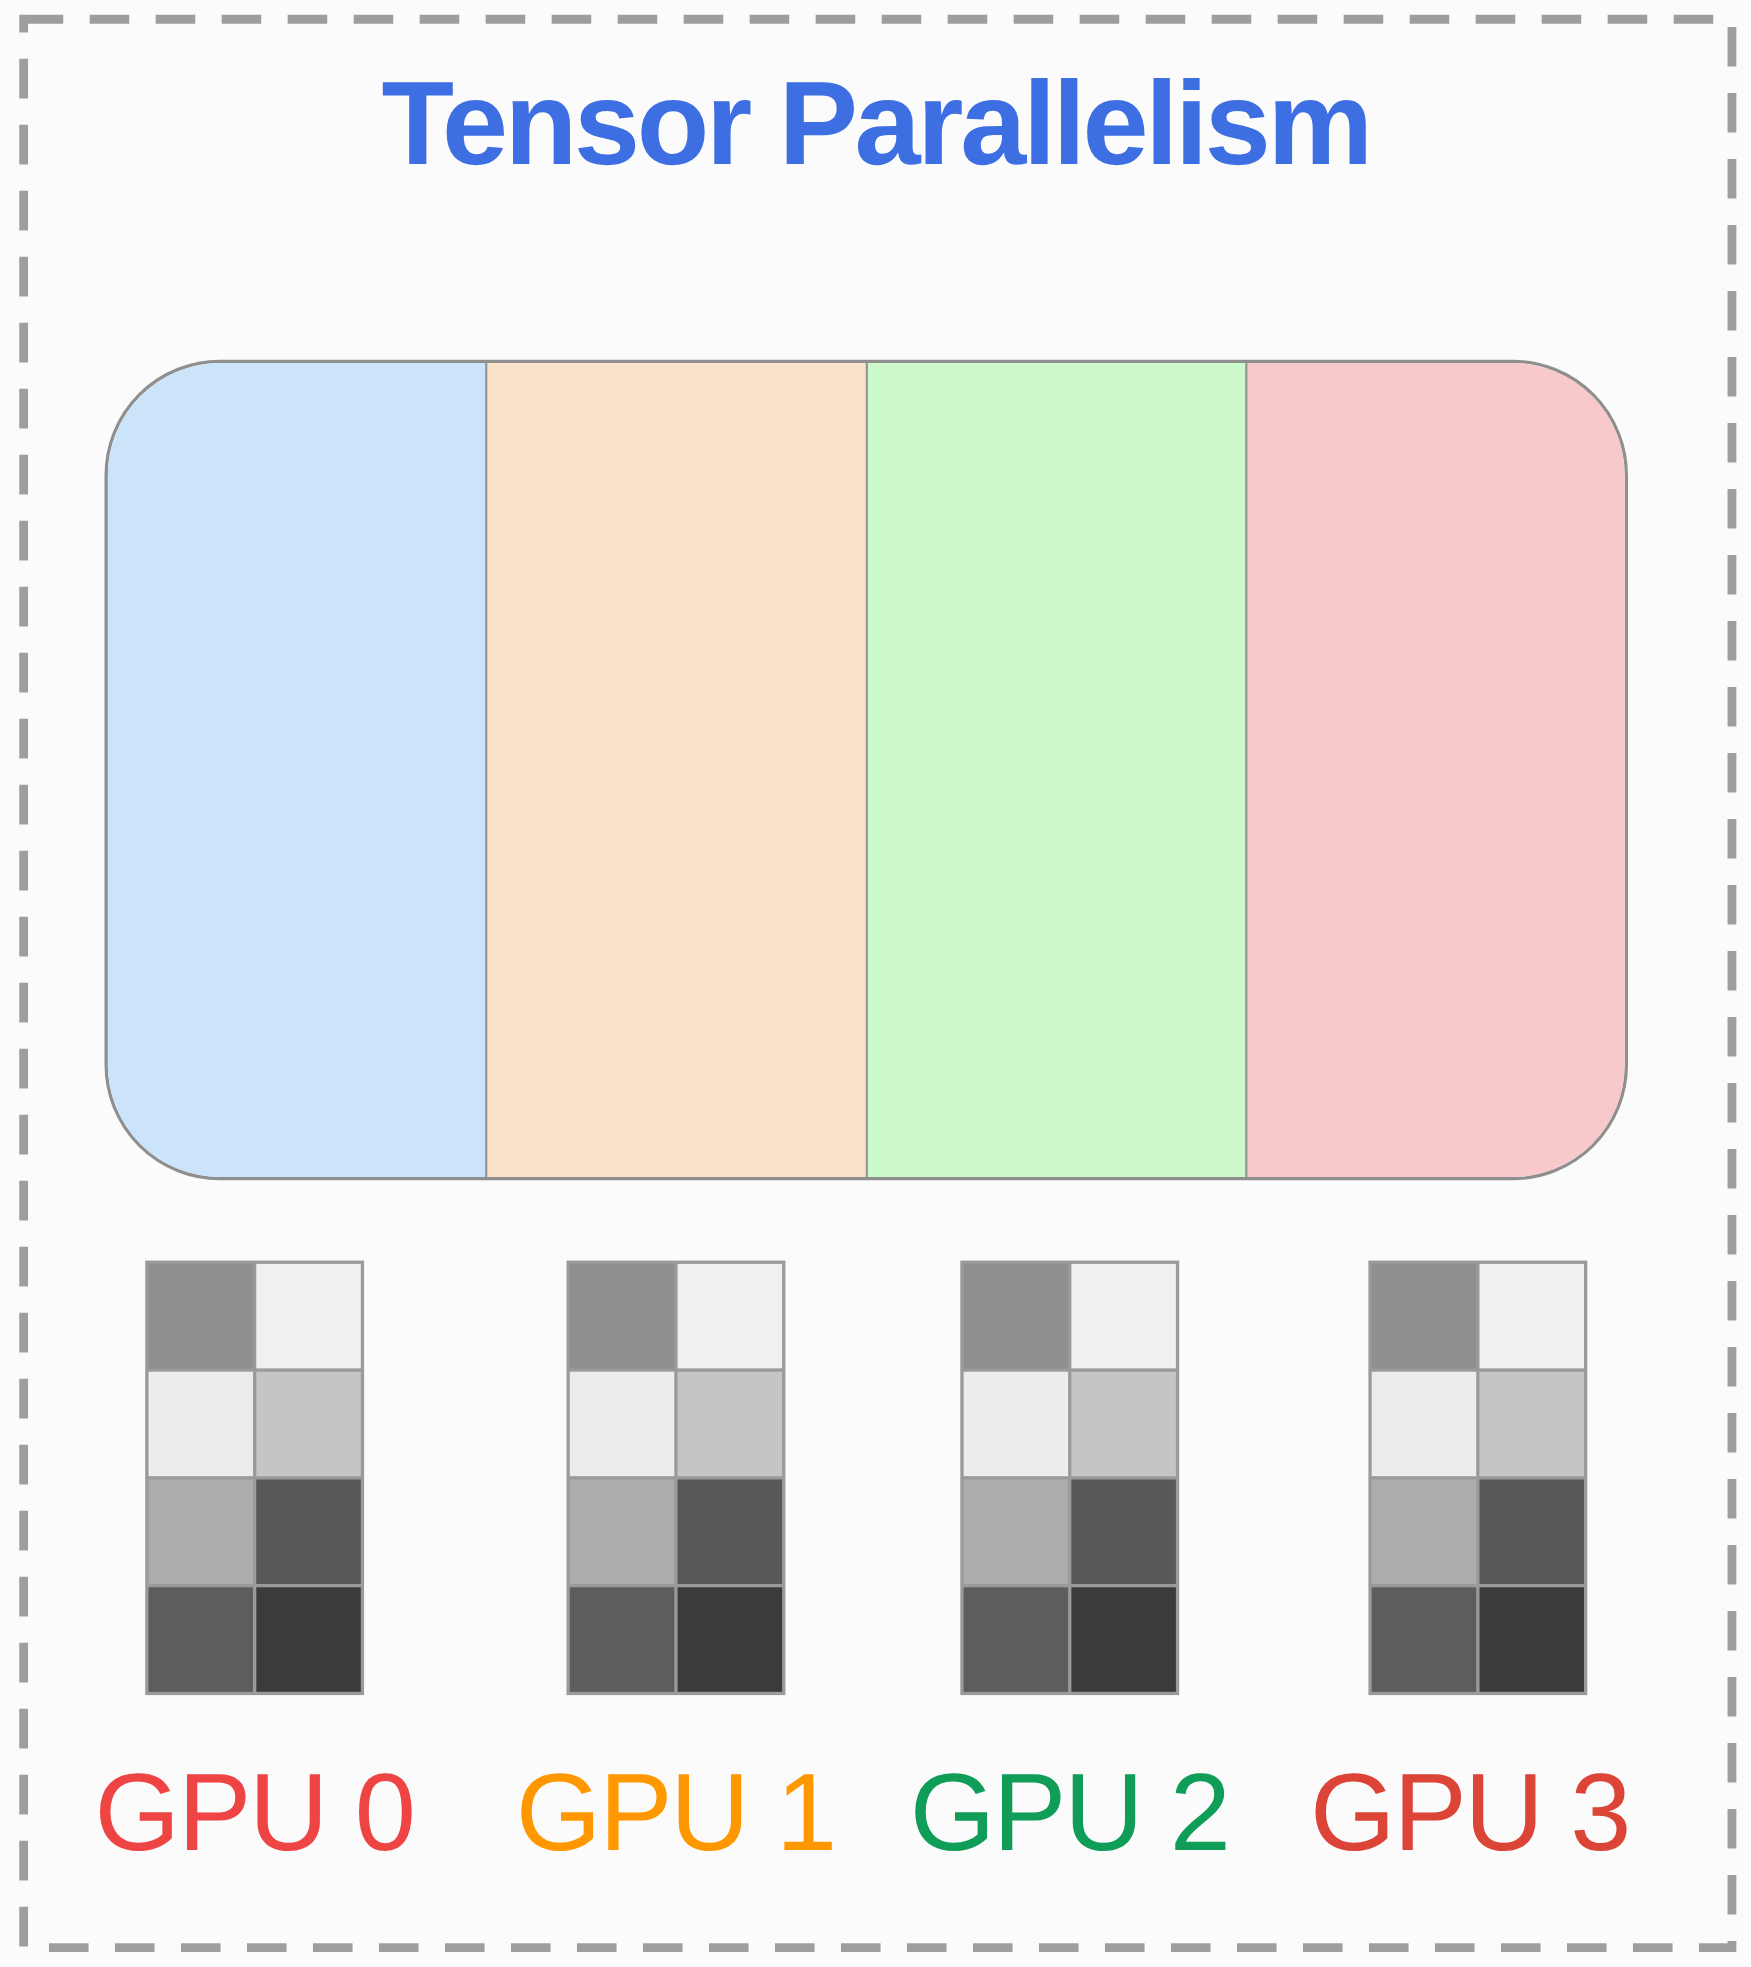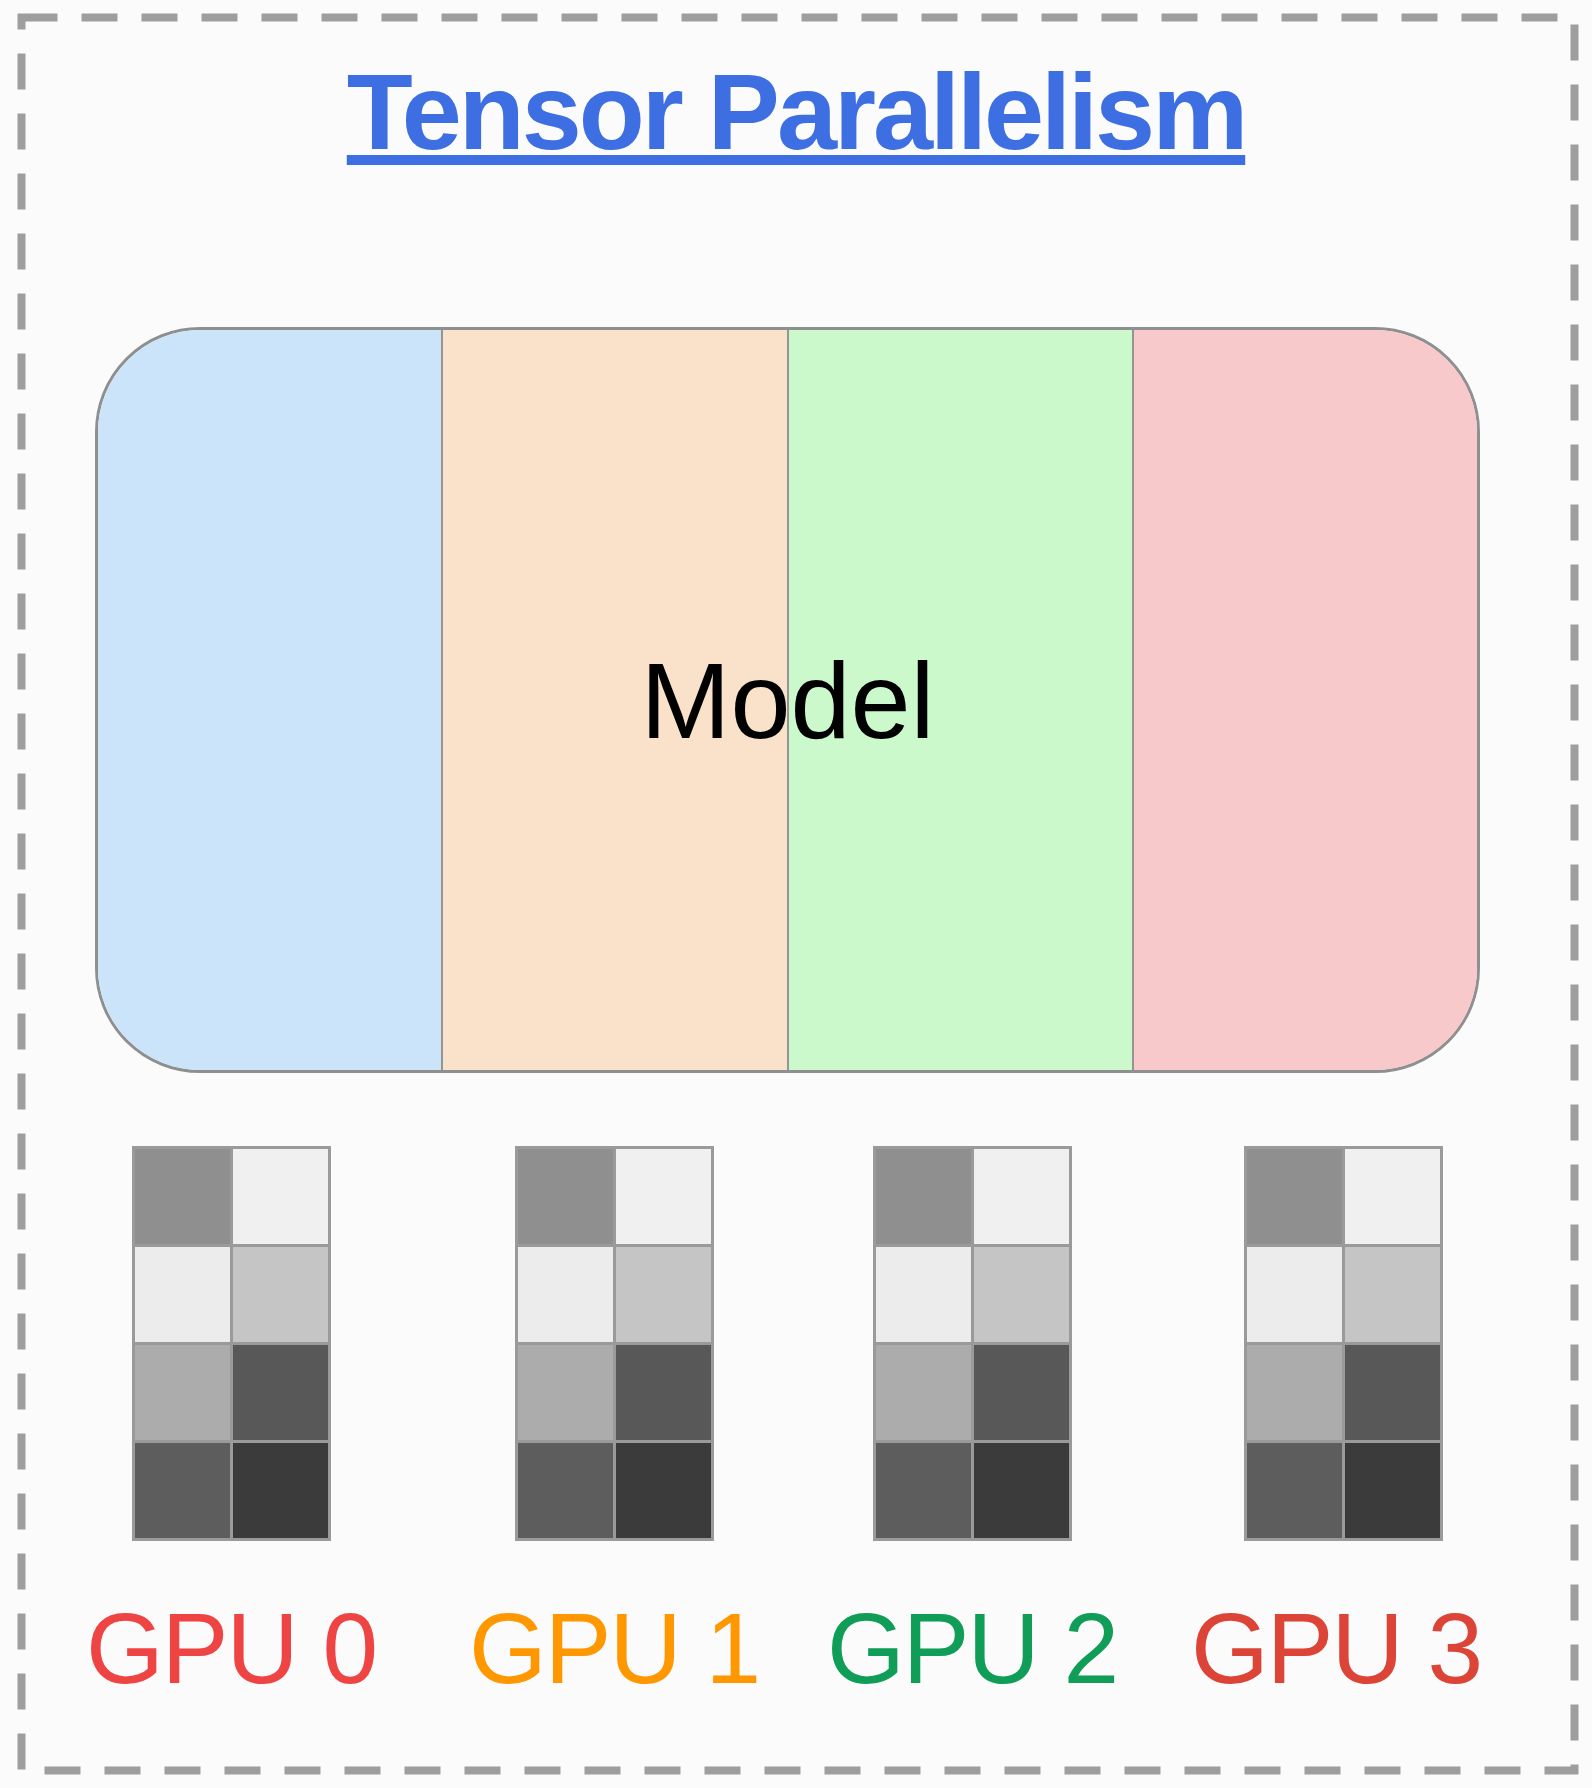--- a/index.html
+++ b/index.html
@@ -93,29 +93,28 @@
 </style>
 </head>
 <body>
 
 <div class="canvas" style="background: rgb(251, 251, 251);">
 
   <svg class="dashed-border-svg" width="1592" height="1788">
     <rect id="dashed-rect" x="21.5" y="17.5" width="1553" height="1753" fill="none" stroke-width="8" stroke-dasharray="36 24" stroke="#9E9E9E"></rect>
   </svg>
 
-  <div class="title" style="color: rgb(61, 111, 227); text-decoration: underline;">Tensor Parallelism</div>
+  <div class="title" style="color: rgb(61, 111, 227);">Tensor Parallelism</div>
 
   <div class="model-box" style="border-color: rgb(143, 143, 143);">
     <div class="shard" style="background: rgb(204, 228, 250);"></div>
     <div class="shard" style="background: rgb(250, 225, 201);"></div>
     <div class="shard" style="background: rgb(204, 249, 203);"></div>
     <div class="shard" style="background: rgb(248, 201, 203);"></div>
   </div>
-  <div class="model-label">Model</div>
 
   <div class="weight-grid" style="left: 132px; background: rgb(154, 154, 154);">
       <div class="cell" style="background: rgb(143, 143, 143);"></div>
       <div class="cell" style="background: rgb(240, 240, 240);"></div>
       <div class="cell" style="background: rgb(236, 236, 236);"></div>
       <div class="cell" style="background: rgb(197, 197, 197);"></div>
       <div class="cell" style="background: rgb(172, 172, 172);"></div>
       <div class="cell" style="background: rgb(88, 88, 88);"></div>
       <div class="cell" style="background: rgb(93, 93, 93);"></div>
       <div class="cell" style="background: rgb(59, 59, 59);"></div>

